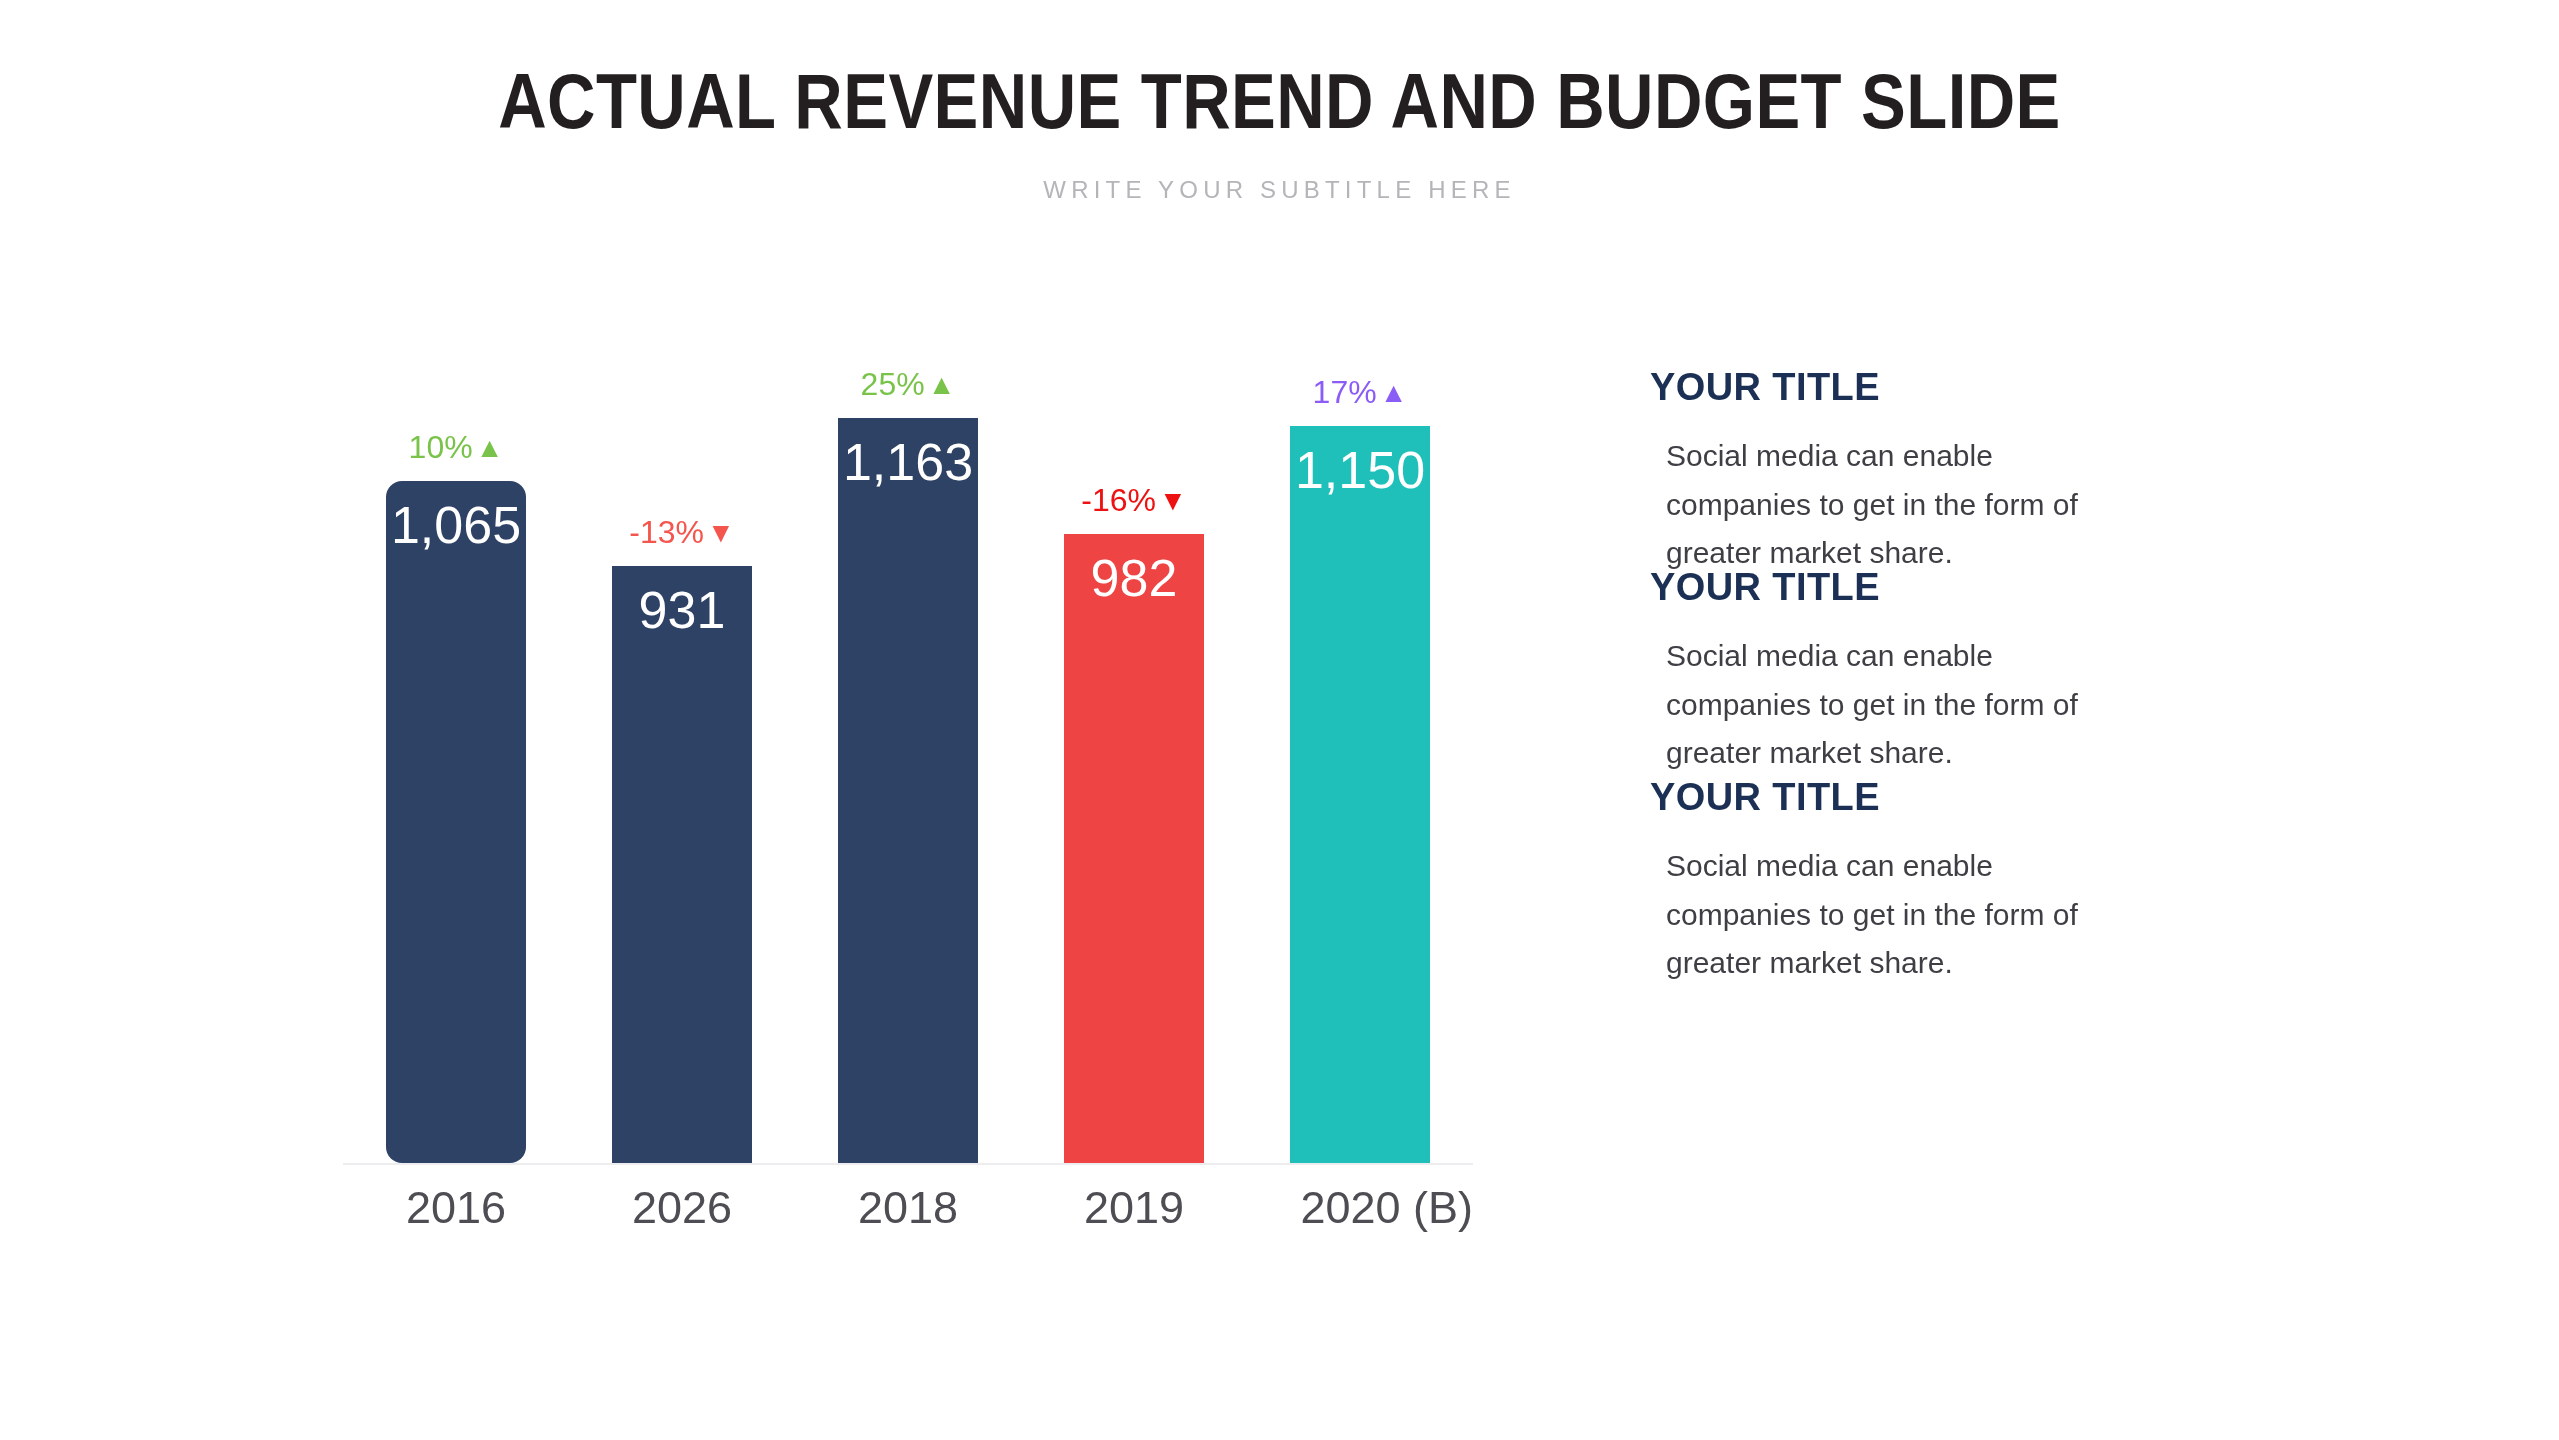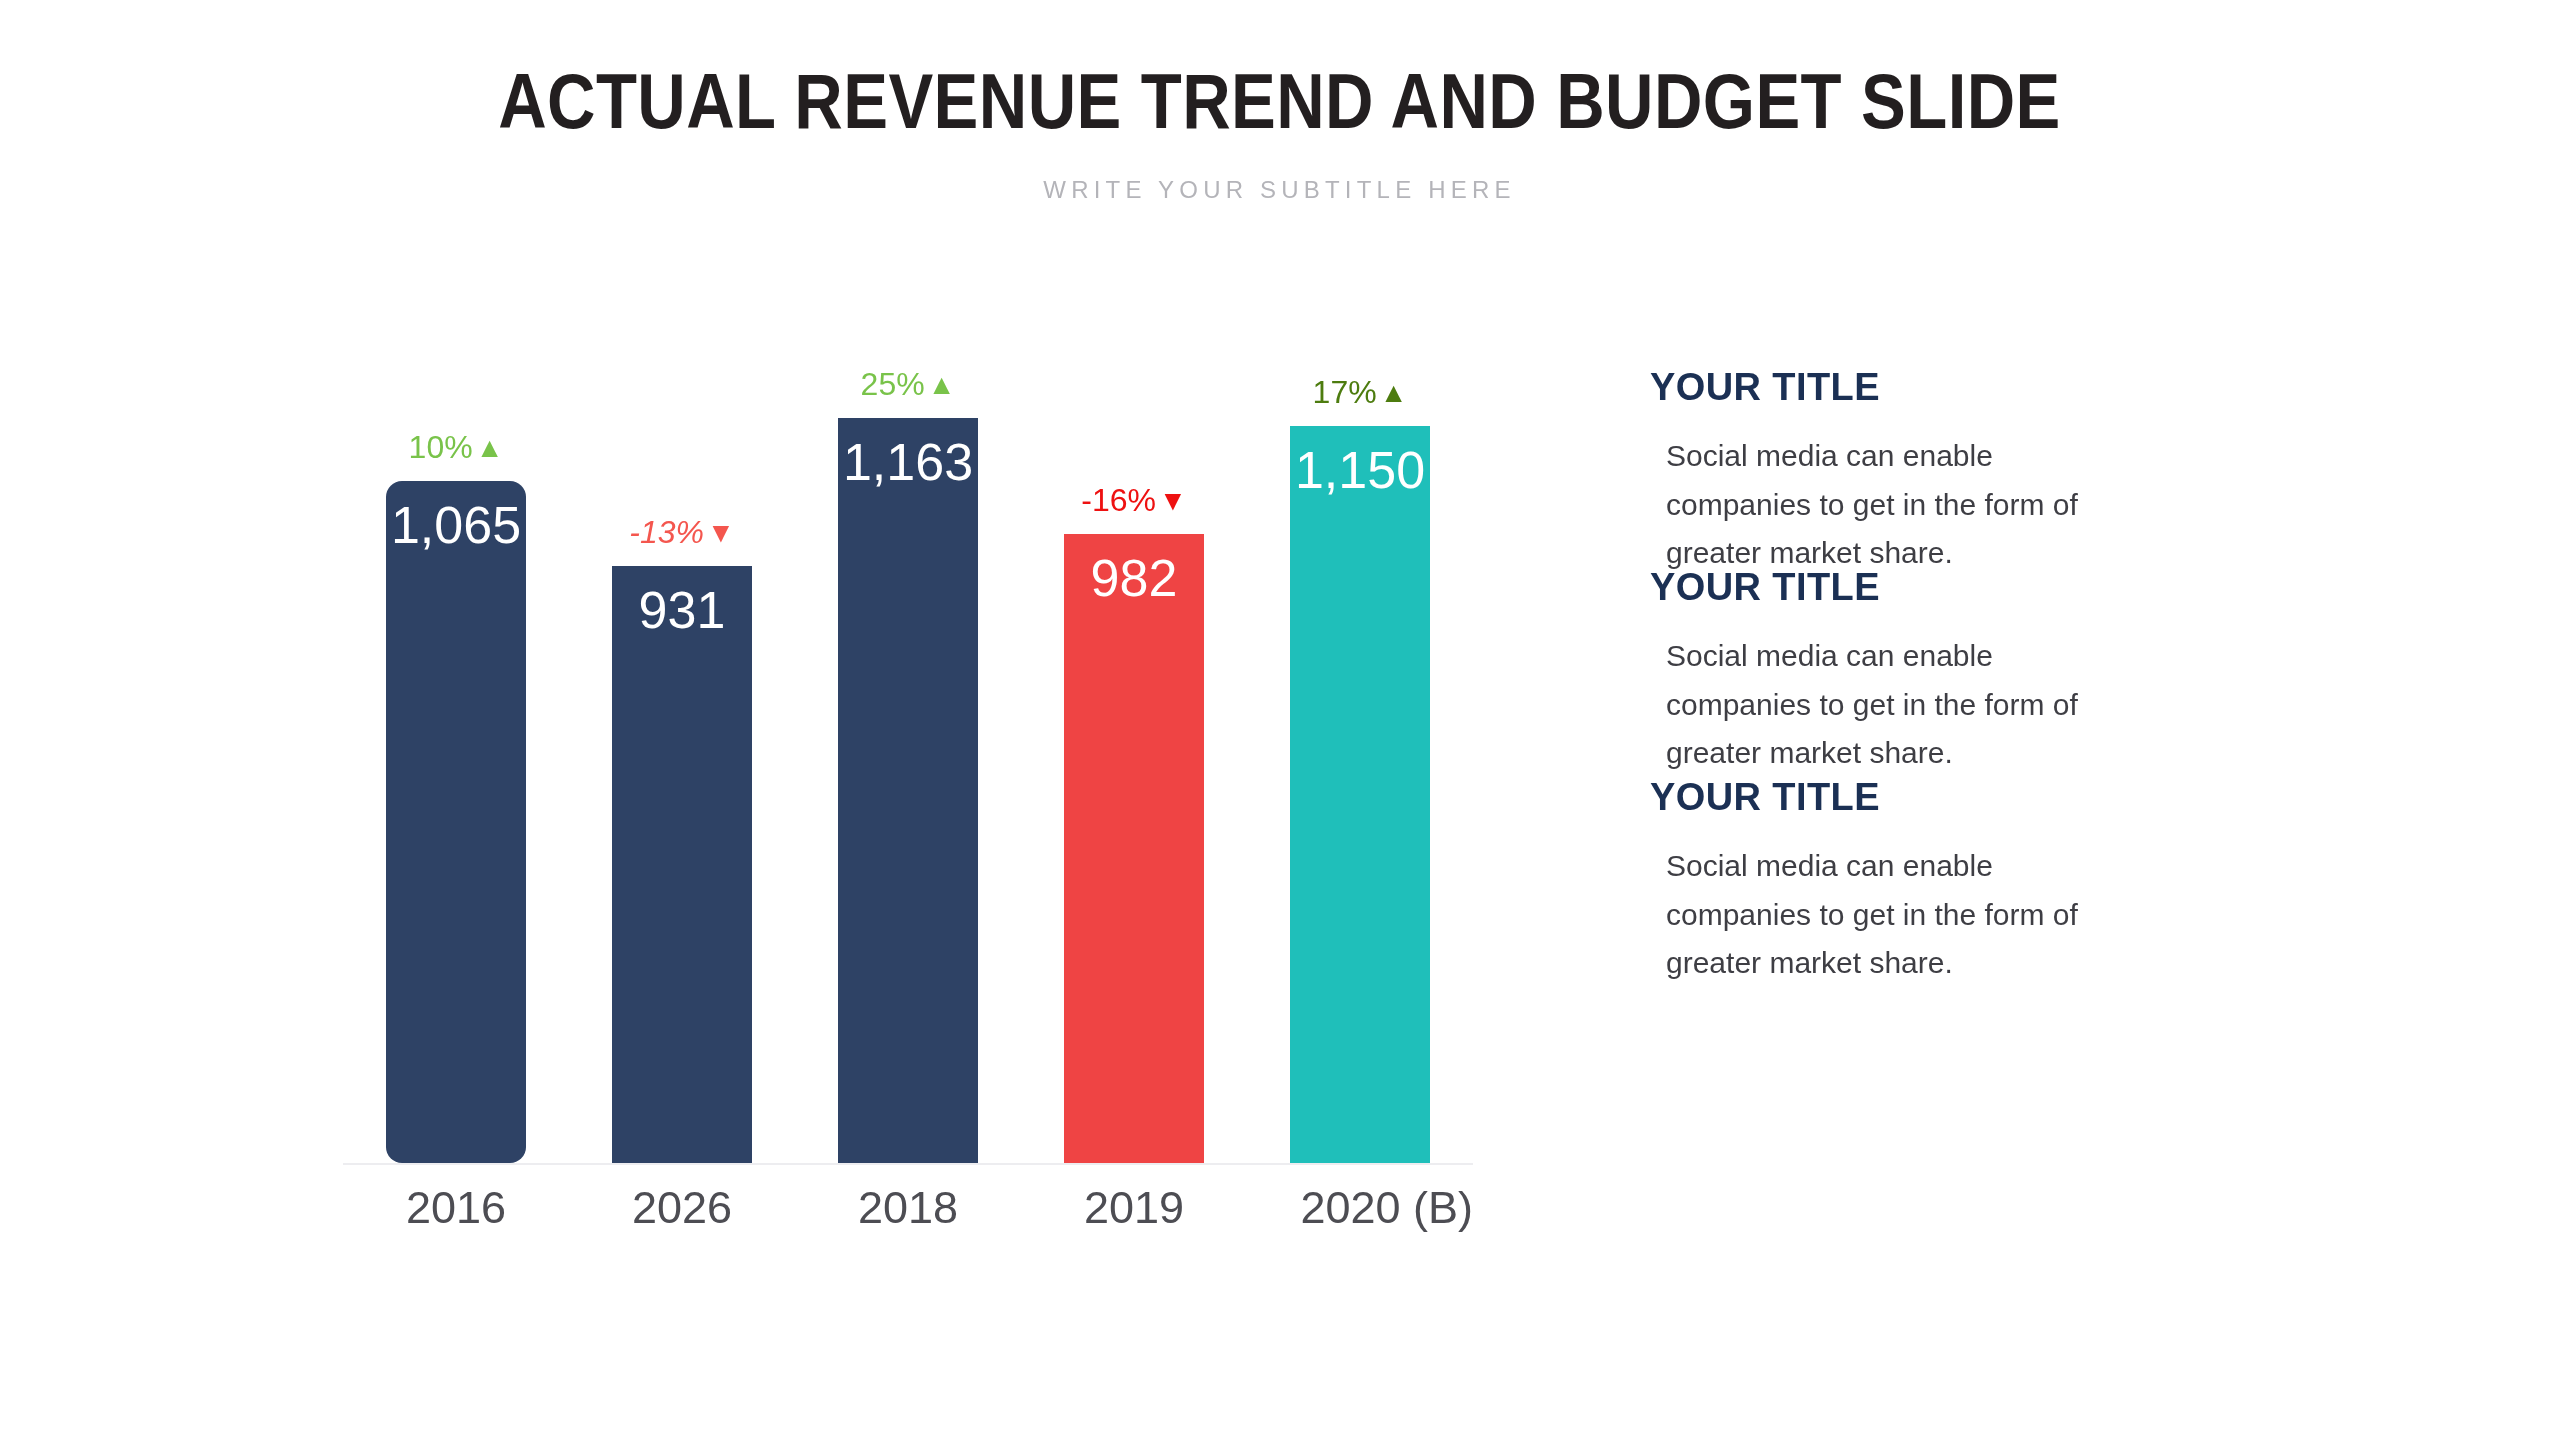--- a/index.html
+++ b/index.html
@@ -168,21 +168,21 @@
       </div>
       <div class="bar-delta" style="color: rgb(121, 195, 74); bottom: 700px;">
         <span>10%</span>
         <span class="delta-arrow">▲</span>
       </div>
     </div>
     <div class="bar-slot" style="left: 226px; width: 226px;">
       <div class="bar-rect" style="height: 597px; width: 140px; background: rgb(46, 66, 101);">
         <div class="bar-value">931</div>
       </div>
-      <div class="bar-delta" style="color: rgb(244, 86, 78); bottom: 615px; font-style: italic;">
+      <div class="bar-delta" style="color: rgb(244, 86, 78); bottom: 615px;">
         <span>-13%</span>
         <span class="delta-arrow">▼</span>
       </div>
     </div>
     <div class="bar-slot" style="left: 452px; width: 226px;">
       <div class="bar-rect" style="height: 745px; width: 140px; background: rgb(46, 66, 101);">
         <div class="bar-value">1,163</div>
       </div>
       <div class="bar-delta" style="color: rgb(121, 195, 74); bottom: 763px;">
         <span>25%</span>
@@ -195,21 +195,21 @@
       </div>
       <div class="bar-delta" style="color: rgb(238, 17, 17); bottom: 647px;">
         <span>-16%</span>
         <span class="delta-arrow">▼</span>
       </div>
     </div>
     <div class="bar-slot" style="left: 904px; width: 226px;">
       <div class="bar-rect" style="height: 737px; width: 140px; background: rgb(31, 191, 186);">
         <div class="bar-value">1,150</div>
       </div>
-      <div class="bar-delta" style="color: #4d7c0f; bottom: 755px;">
+      <div class="bar-delta" style="color: #8b5cf6; bottom: 755px;">
         <span>17%</span>
         <span class="delta-arrow">▲</span>
       </div>
     </div>
   </div>
 
 <div id="x-axis">
 
 <div class="x-tick" style="left: 0px; width: 226px;">2016</div>
     <div class="x-tick" style="left: 226px; width: 226px;">2026</div>

